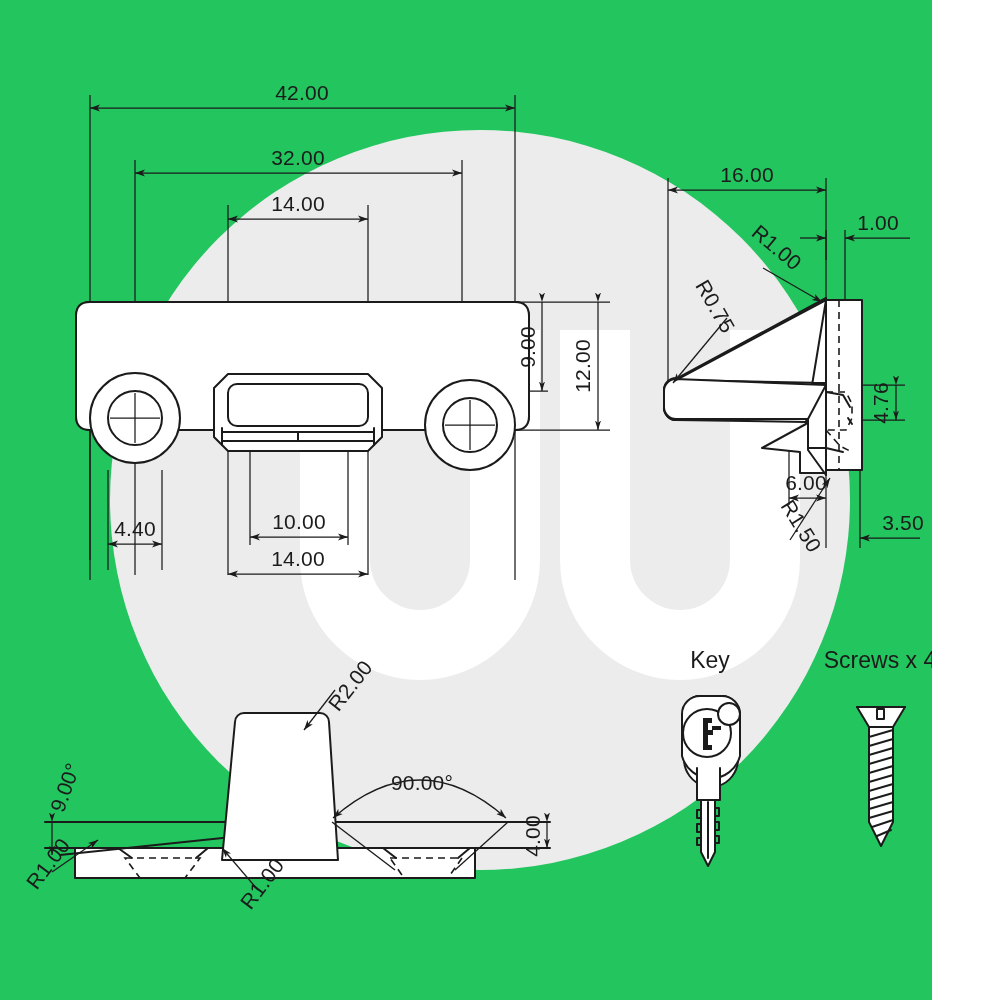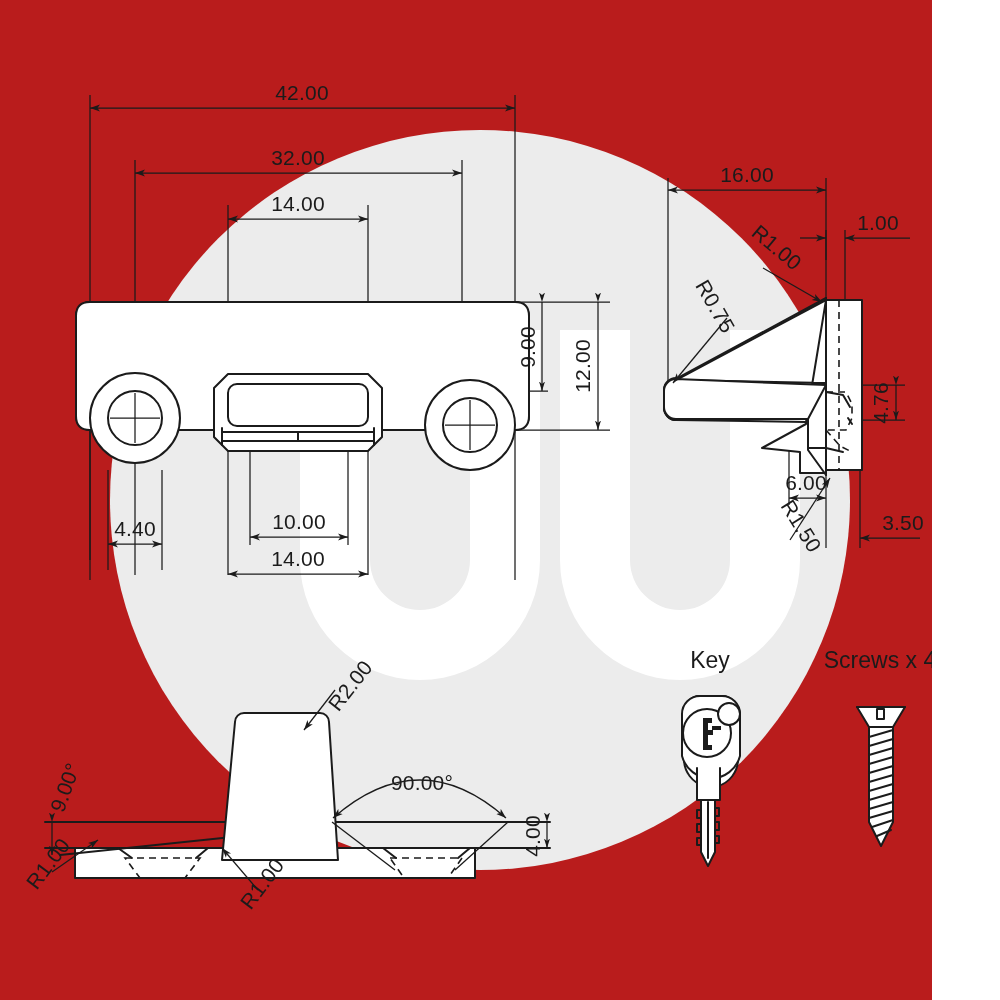--- a/index.html
+++ b/index.html
@@ -7,21 +7,21 @@
     padding: 0;
     background: #ffffff;
   }
   body {
     font-family: "Liberation Sans", "DejaVu Sans", sans-serif;
   }
   #sheet {
     position: relative;
     width: 932px;
     height: 1000px;
-    background: #b91c1c;
+    background: #22c55e;
     overflow: hidden;
   }
   #sheet svg {
     position: absolute;
     top: 0;
     left: 0;
   }
   .dimtext {
     font-family: "Liberation Sans", "DejaVu Sans", sans-serif;
     font-size: 21px;

